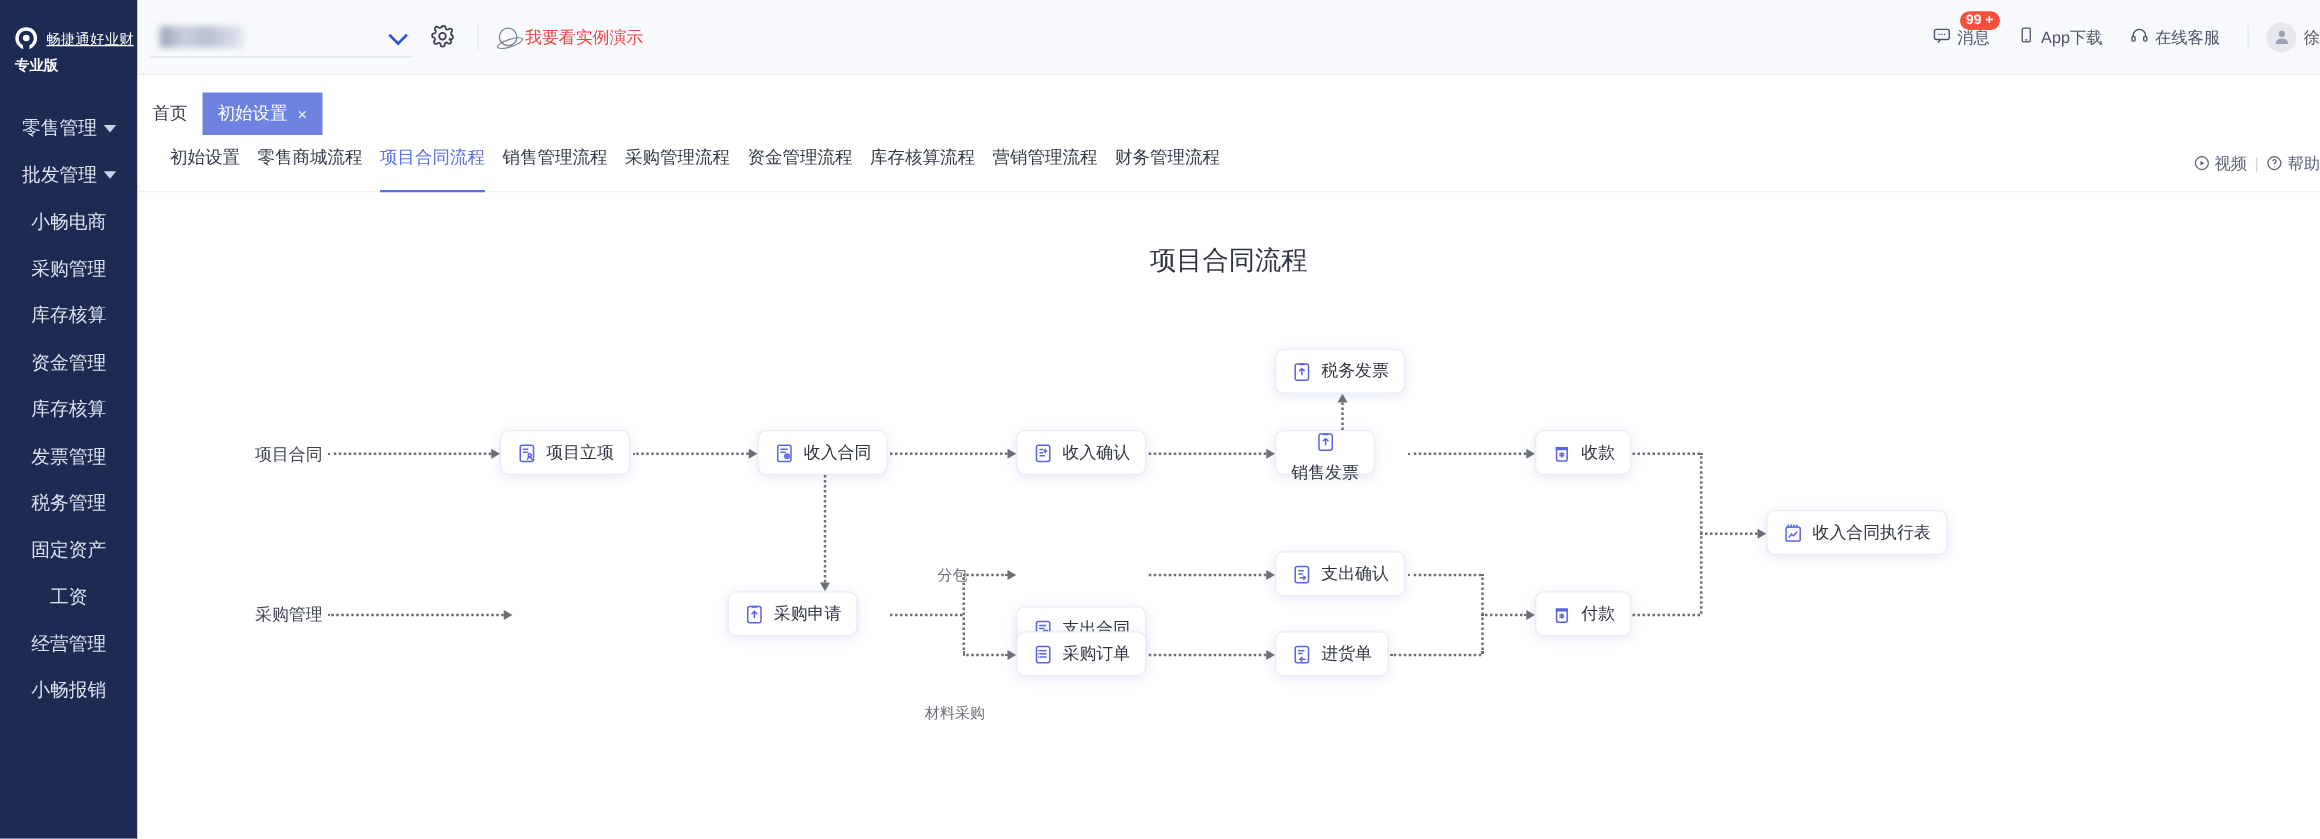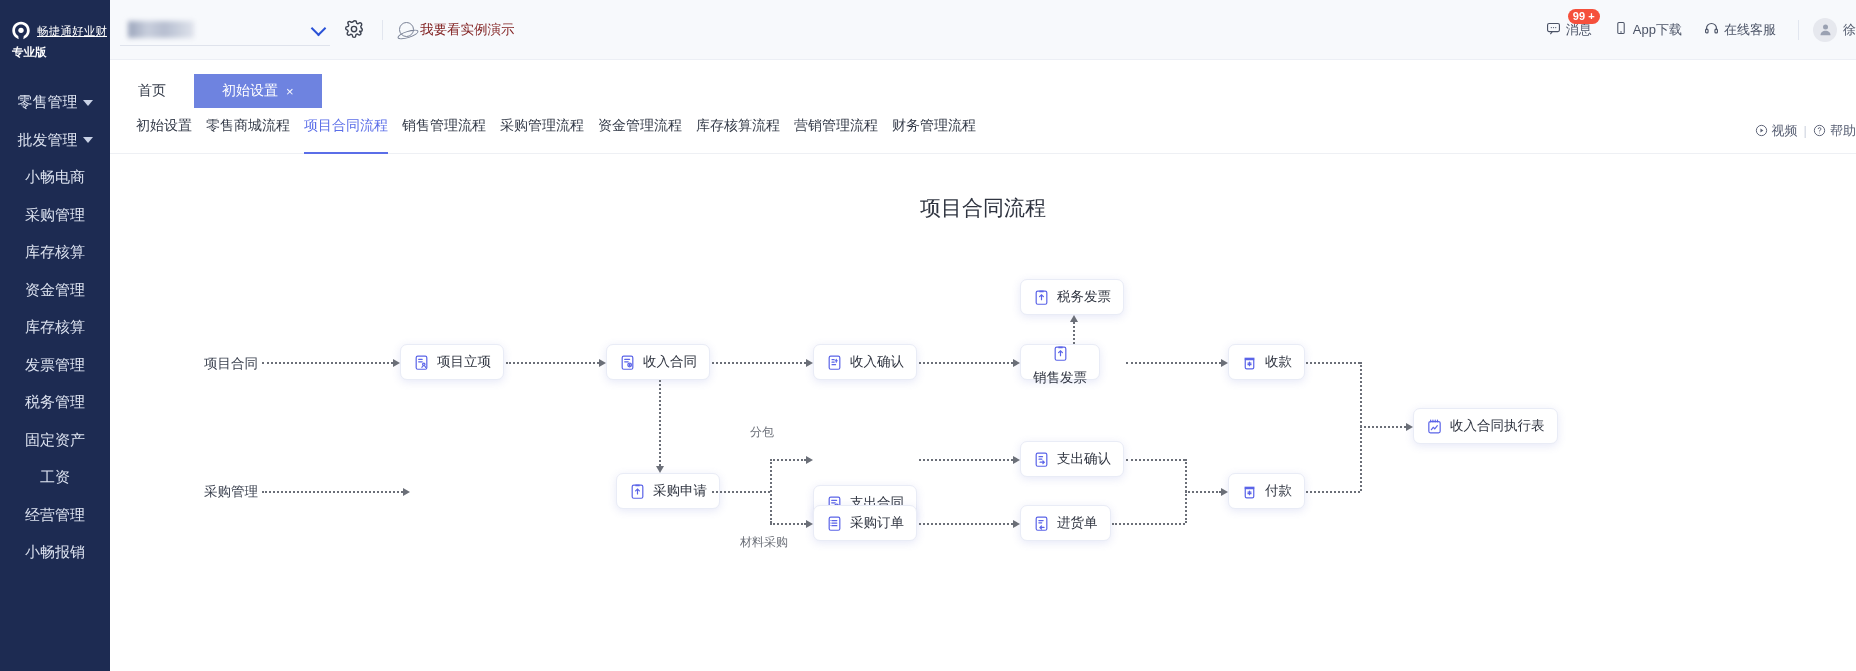--- a/index.html
+++ b/index.html
@@ -70,21 +70,21 @@
     position: absolute; right: 6px; top: 9px;
     width: 11px; height: 11px;
     border-right: 2px solid #2a52d6;
     border-bottom: 2px solid #2a52d6;
     transform: rotate(45deg);
   }
   .gear-btn { margin-left: 14px; width: 22px; height: 22px; cursor: pointer; }
   .hdr-divider { width: 1px; height: 20px; background: #e2e6ef; margin: 0 16px; }
   .demo-link {
     display: flex; align-items: center; gap: 6px;
-    font-size: 13.5px; color: #7f1d1d; cursor: pointer;
+    font-size: 13.5px; color: #ef4444; cursor: pointer;
   }
   .demo-circle {
     width: 15px; height: 15px; border: 1.4px solid #7a8296;
     border-radius: 50%; position: relative; flex: none;
   }
   .demo-circle:after {
     content: ""; position: absolute; left: -3px; top: 8px;
     width: 20px; height: 5px; border: 1.2px solid #7a8296;
     border-radius: 50%; transform: rotate(-18deg);
   }
@@ -113,21 +113,21 @@
   .avatar-name { font-size: 13px; color: #4b5366; margin-left: 6px; }
 
   
   .pagetabs {
     position: absolute; left: 110px; top: 60px;
     width: 1746px; height: 48px;
     background: #ffffff;
     display: flex; align-items: flex-end;
   }
   .ptab {
-    height: 34px; padding: 0 28px;
+    height: 34px; padding: 0 12px;
     display: flex; align-items: center; gap: 8px;
     font-size: 14px; color: #333a48; cursor: pointer;
     margin-bottom: 0px;
   }
   .ptab.active { background: #6e83e0; color: #ffffff; }
   .ptab-close { font-size: 13px; opacity: .95; }
 
   
   .subtabs {
     position: absolute; left: 110px; top: 108px;
@@ -207,20 +207,21 @@
   }
   .arrow-u {
     position: absolute; width: 0; height: 0;
     border-left: 4.5px solid transparent;
     border-right: 4.5px solid transparent;
     border-bottom: 7px solid #6b6f78;
   }
   .edge-label {
     position: absolute; font-size: 12px; color: #6b6f78;
     white-space: nowrap;
+    margin-top: 28px;
   }
 </style>
 </head>
 <body>
 
 <div id="app">
 
   <div class="sidebar">
     <div class="logo-block">
       <div class="logo-row">
@@ -462,21 +463,21 @@
         <div class="node" style="left: 1303px; top: 254px;">
           <span>
             <svg width="17" height="17" viewBox="0 0 24 24" fill="none" stroke="#5b64e8" stroke-width="1.7" stroke-linecap="round">
               <rect x="4" y="5" width="16" height="16" rx="2.2"></rect>
               <path d="M6.6 2.8v2.6M9.8 2.8v2.6M13 2.8v2.6M16.2 2.8v2.6"></path>
               <path d="M7.6 16.5l2.6-3.4 2.2 2.1 3.6-4.3"></path>
             </svg>
           </span>
           <span>收入合同执行表</span>
         </div>
-        <div class="node" style="left: 506px; top: 319px; justify-content: space-between;">
+        <div class="node" style="left: 472px; top: 319px; justify-content: space-between;">
           <span>
             <svg width="17" height="17" viewBox="0 0 24 24" fill="none" stroke="#5b64e8" stroke-width="1.7" stroke-linecap="round">
               <rect x="4.5" y="3" width="15" height="18.5" rx="2.2"></rect>
               <path d="M9 2.2h6v2.4H9z" fill="#5b64e8" stroke="none"></path>
               <path d="M12 15.5v-7M9.3 11.2L12 8.5l2.7 2.7"></path>
             </svg>
           </span>
           <span>采购申请</span>
         </div>
         <div class="node" style="left: 703px; top: 287px; margin-top: 44px;">

